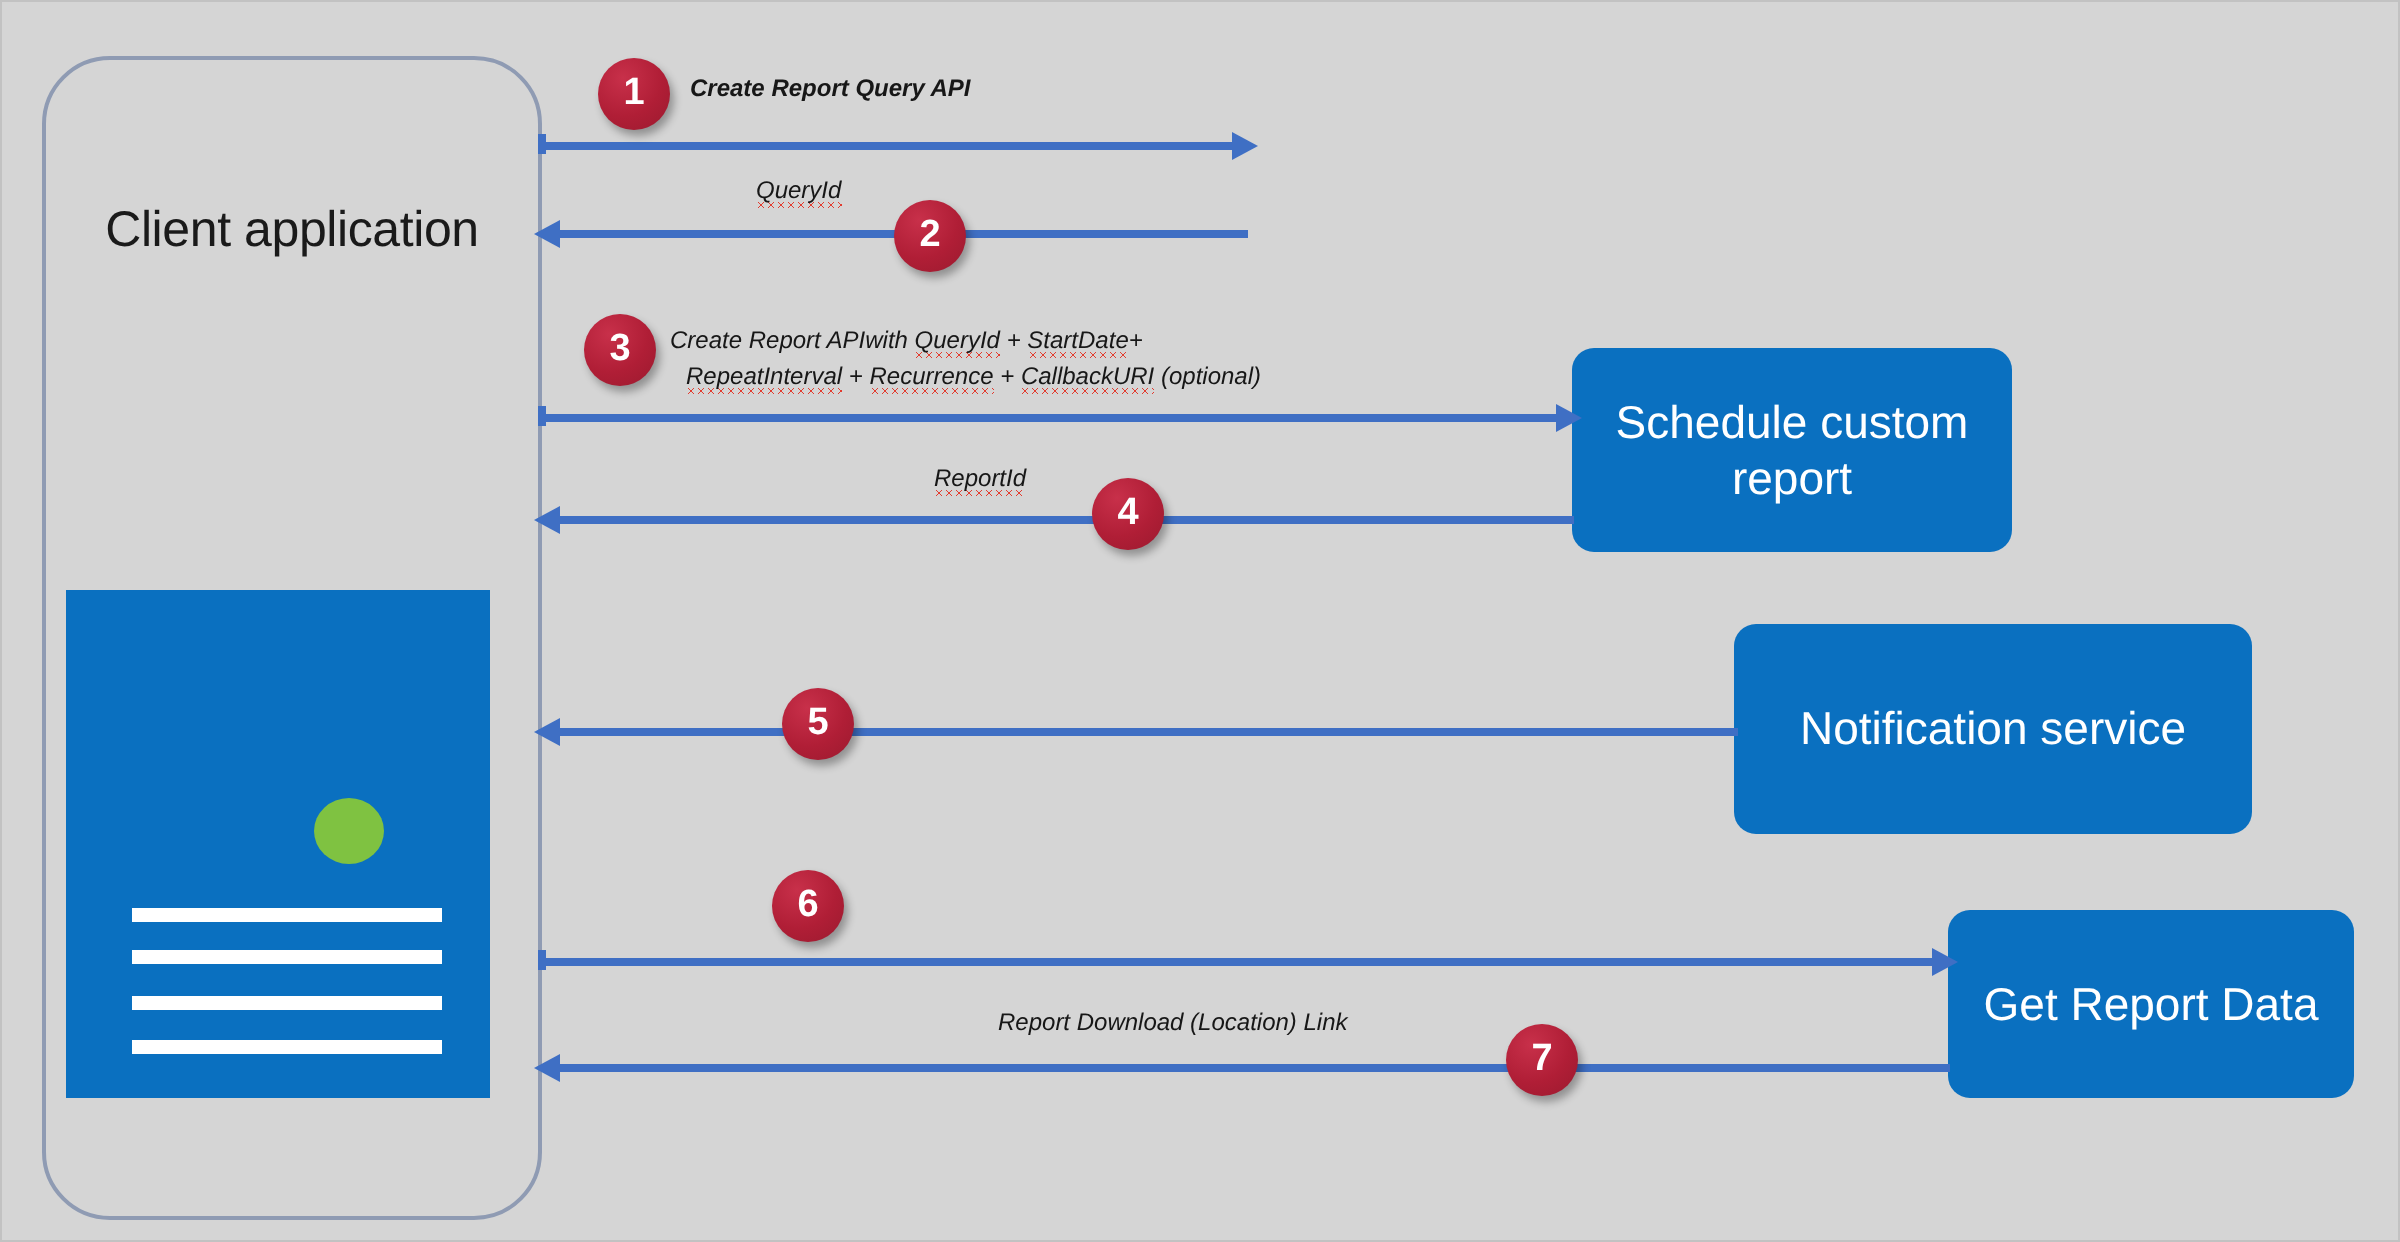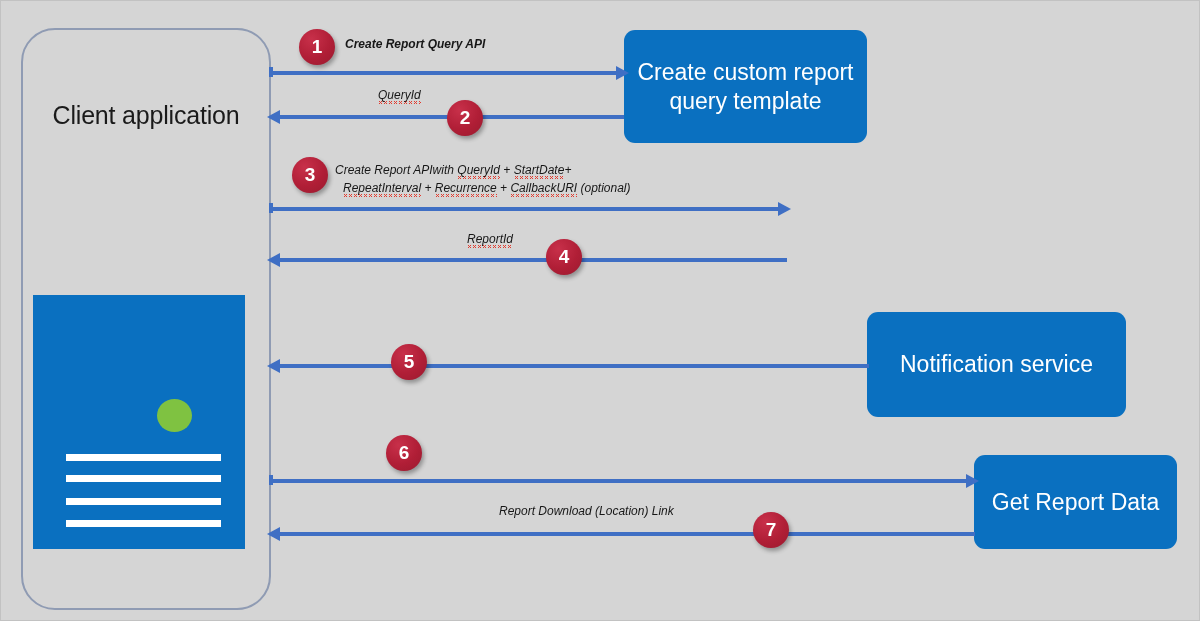--- a/index.html
+++ b/index.html
@@ -152,22 +152,22 @@
   <div class="phone"></div>
   <div class="phone-label">Client application</div>
 
   <div class="doc-card"></div>
   <div class="doc-dot"></div>
   <div class="doc-line" style="top:453px"></div>
   <div class="doc-line" style="top:474px"></div>
   <div class="doc-line" style="top:497px"></div>
   <div class="doc-line" style="top:519px"></div>
 
-  <div class="svc" style="left:623px; top:29px; width:243px; height:113px;">Create custom report query template</div>
-
+
+  <div class="svc" style="left:785px; top:173px; width:220px; height:102px;">Schedule custom report</div>
 
   <div class="svc" style="left:866px; top:311px; width:259px; height:105px;">Notification service</div>
 
   <div class="svc" style="left:973px; top:454px; width:203px; height:94px;">Get Report Data</div>
 
   <div class="line-cap" style="left:268px; top:66px;"></div>
   <div class="line" style="left:268px; top:70px; width:348px;"></div>
   <div class="arrow-head right" style="left:615px; top:65px;"></div>
   <div class="badge" style="left:298px; top:28px;">1</div>
   <div class="cap strong" style="left:344px; top:36px;">Create Report Query API</div>

